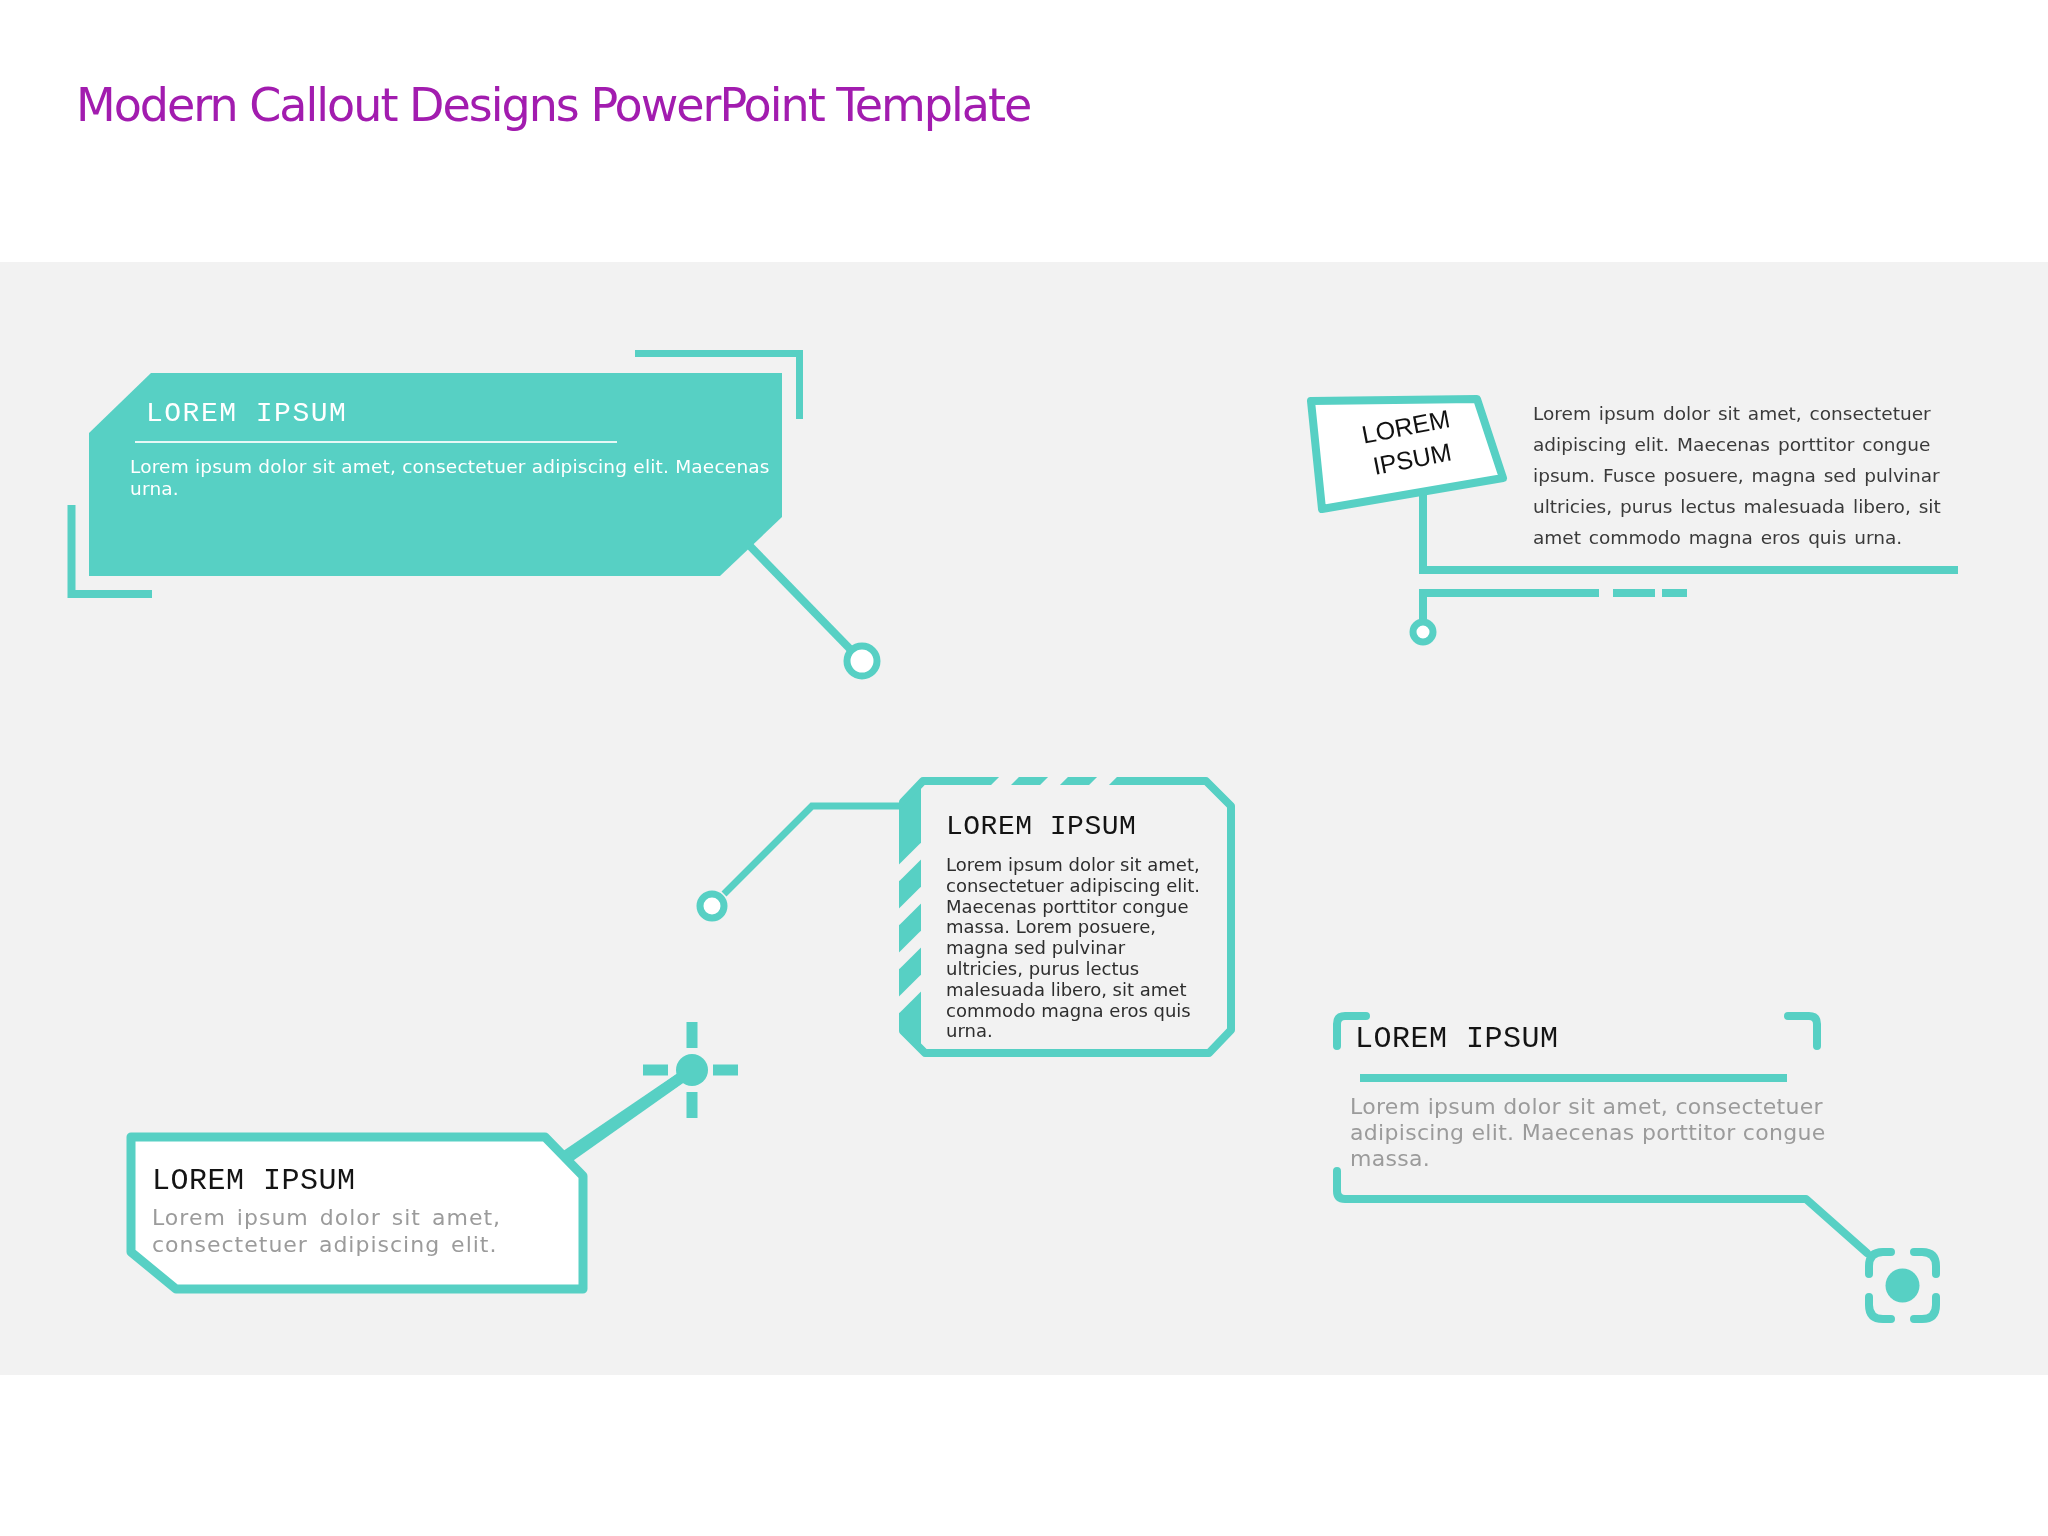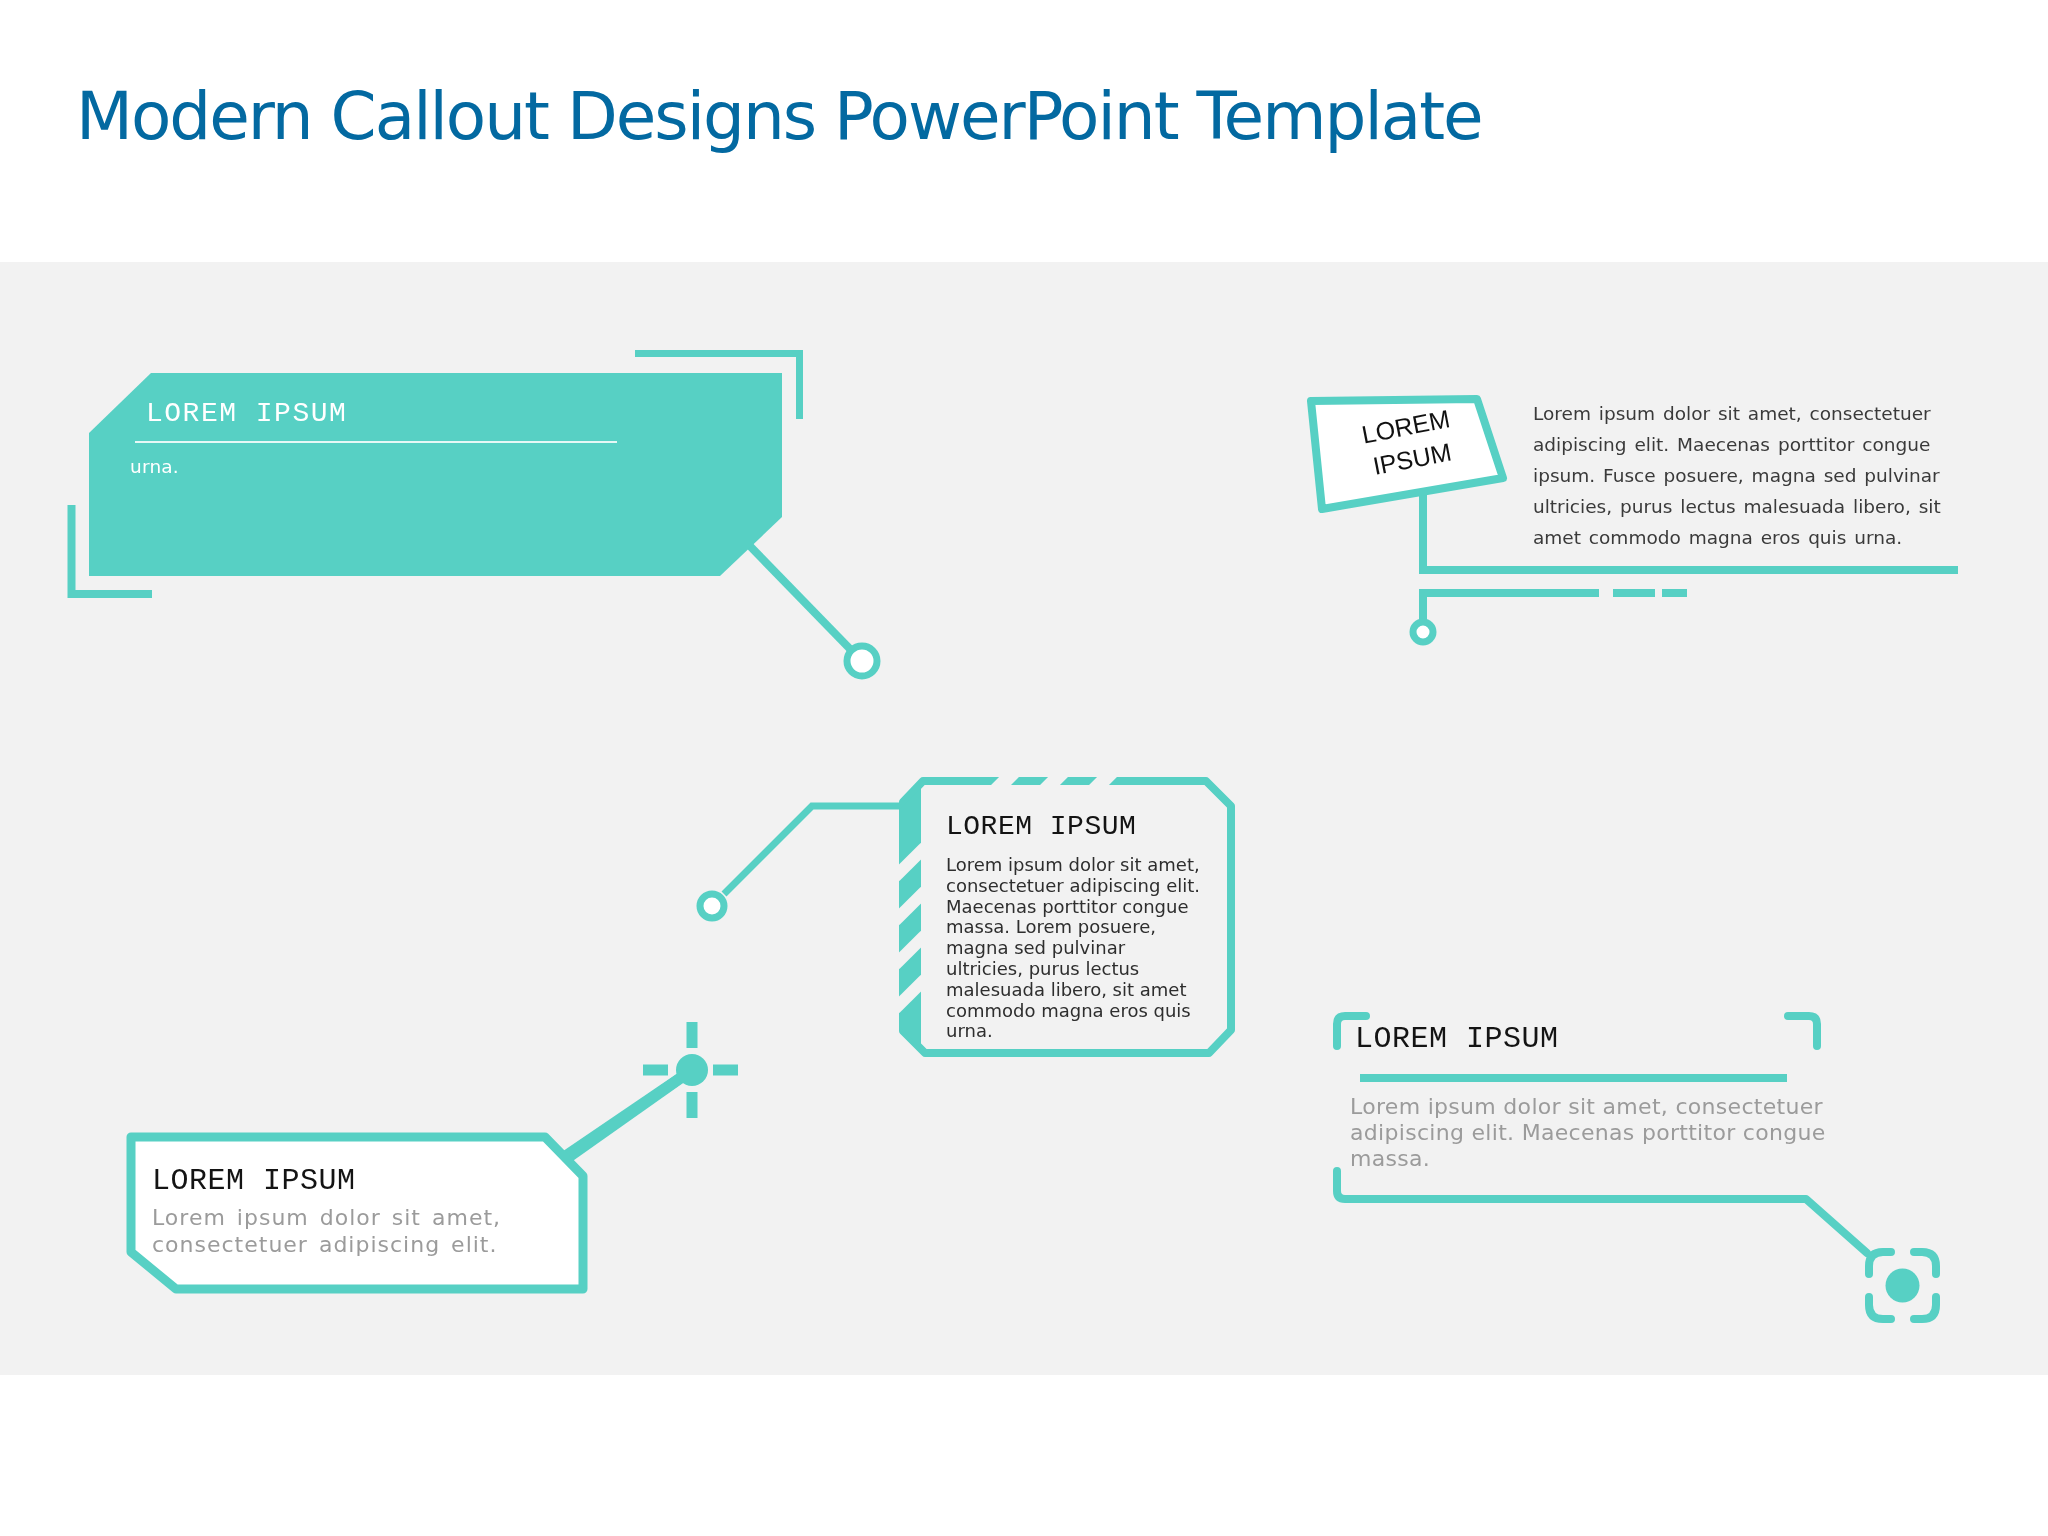--- a/index.html
+++ b/index.html
@@ -1,21 +1,21 @@
 <!DOCTYPE html>
 <html><head>
 <meta charset="utf-8">
 <style>
   html,body{margin:0;padding:0;}
   body{width:2048px;height:1536px;background:#ffffff;font-family:"DejaVu Sans",sans-serif;}
   #slide{position:relative;width:2048px;height:1536px;overflow:hidden;background:#ffffff;}
   .band{position:absolute;left:0;top:262px;width:2048px;height:1113px;background:#F2F2F2;}
   svg.deco{position:absolute;left:0;top:0;width:2048px;height:1536px;}
   .abs{position:absolute;white-space:nowrap;}
-  .slide-title{left:76px;top:78px;font-size:66px;letter-spacing:-2px;color:#0369a1;font-family:"DejaVu Sans",sans-serif;}
+  .slide-title{left:76px;top:78px;font-size:46px;letter-spacing:-2px;color:#a21caf;font-family:"DejaVu Sans",sans-serif;}
   .callout-title{font-family:Liberation Mono, monospace;font-weight:400;color:#141414;letter-spacing:0.5px;}
   .c1-title{left:146px;top:400px;font-size:28px;line-height:28px;color:#ffffff;letter-spacing:1.5px;}
   .c1-body{left:130px;top:456px;font-size:18.5px;line-height:21.5px;color:#ffffff;letter-spacing:0.2px;}
   .c2-label{left:1327px;top:410px;width:164px;font-size:25px;line-height:33px;color:#111;text-align:center;transform:rotate(-11deg);font-family:"Liberation Sans",sans-serif;}
   .c2-body{left:1533px;top:398px;font-size:18.5px;line-height:31px;color:#3A3A3A;word-spacing:2px;}
   .c3-title{left:946px;top:813px;font-size:28px;line-height:28px;}
   .c3-body{left:946px;top:855px;font-size:18px;line-height:20.8px;color:#2E2E2E;}
   .c4-title{left:152px;top:1166px;font-size:30px;line-height:30px;}
   .c4-body{left:152px;top:1204px;font-size:22px;line-height:27px;color:#9B9B9B;letter-spacing:1px;word-spacing:3px;}
   .c5-title{left:1355px;top:1024px;font-size:30px;line-height:30px;}
@@ -88,20 +88,21 @@
         <path d="M1891,1319 L1883,1319 Q1869,1319 1869,1305 L1869,1297" fill="none" stroke="#57D0C4" stroke-width="8" stroke-linecap="round"></path>
         <circle cx="1902.5" cy="1285.5" r="17" fill="#57D0C4"></circle>
       </g>
     </g>
   </svg>
 
   <div class="abs slide-title">Modern Callout Designs PowerPoint Template</div>
 
   <div class="abs callout-title c1-title">LOREM IPSUM</div>
   <div class="abs c1-body">
+    <div>Lorem ipsum dolor sit amet, consectetuer adipiscing elit. Maecenas</div>
     <div>urna.</div>
   </div>
 
   <div class="abs c2-label">
     <div>LOREM</div>
     <div>IPSUM</div>
   </div>
   <div class="abs c2-body">
     <div>Lorem ipsum dolor sit amet, consectetuer</div>
     <div>adipiscing elit. Maecenas porttitor congue</div>

